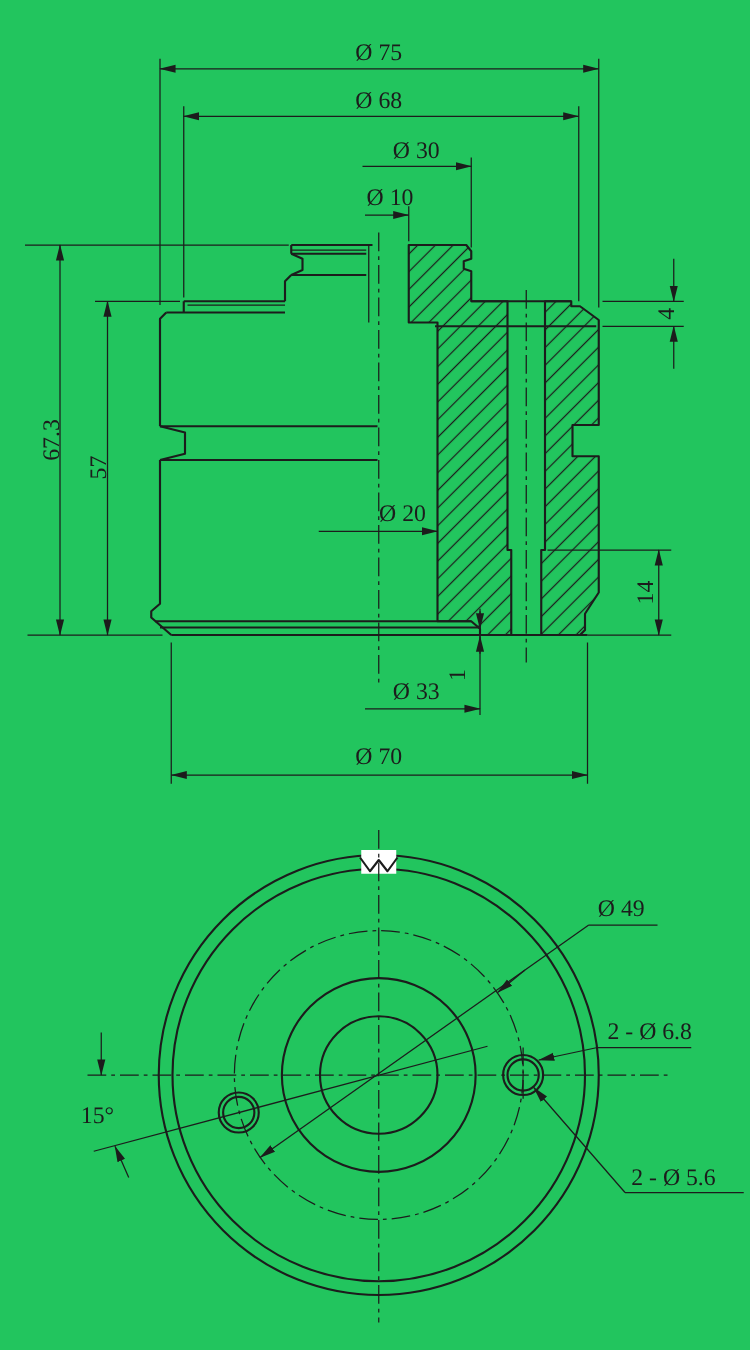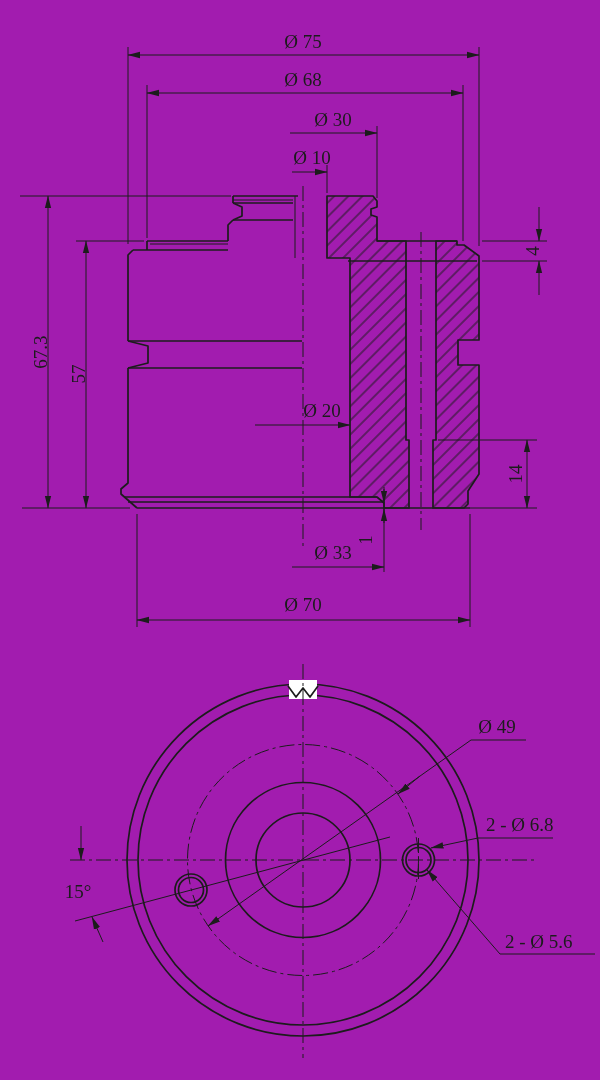--- a/index.html
+++ b/index.html
@@ -1,16 +1,16 @@
 <!DOCTYPE html>
 <html><head>
 <meta charset="utf-8">
 <style>
   html,body{margin:0;padding:0;background:#ffffff;}
-  .page{position:relative;width:600px;height:1080px;background:#a21caf;overflow:hidden;
+  .page{position:relative;width:600px;height:1080px;background:#22c55e;overflow:hidden;
         font-family:"Liberation Serif",serif;}
   svg{display:block}
   .ol{stroke:#1c1c1c;stroke-width:1.7;fill:none;stroke-linejoin:round;stroke-linecap:butt}
   .dl{stroke:#1c1c1c;stroke-width:1;fill:none;stroke-linecap:butt}
   .cl{stroke:#1c1c1c;stroke-width:1;fill:none;stroke-dasharray:15 4 3 4}
   .hatched{fill:url(#hatch);stroke:#1c1c1c;stroke-width:1.7;stroke-linejoin:round}
   .dimtext{font-family:"Liberation Serif",serif;font-size:19px;fill:#1c1c1c}
   .mask{fill:#ffffff;stroke:none}
 </style>
 </head>

